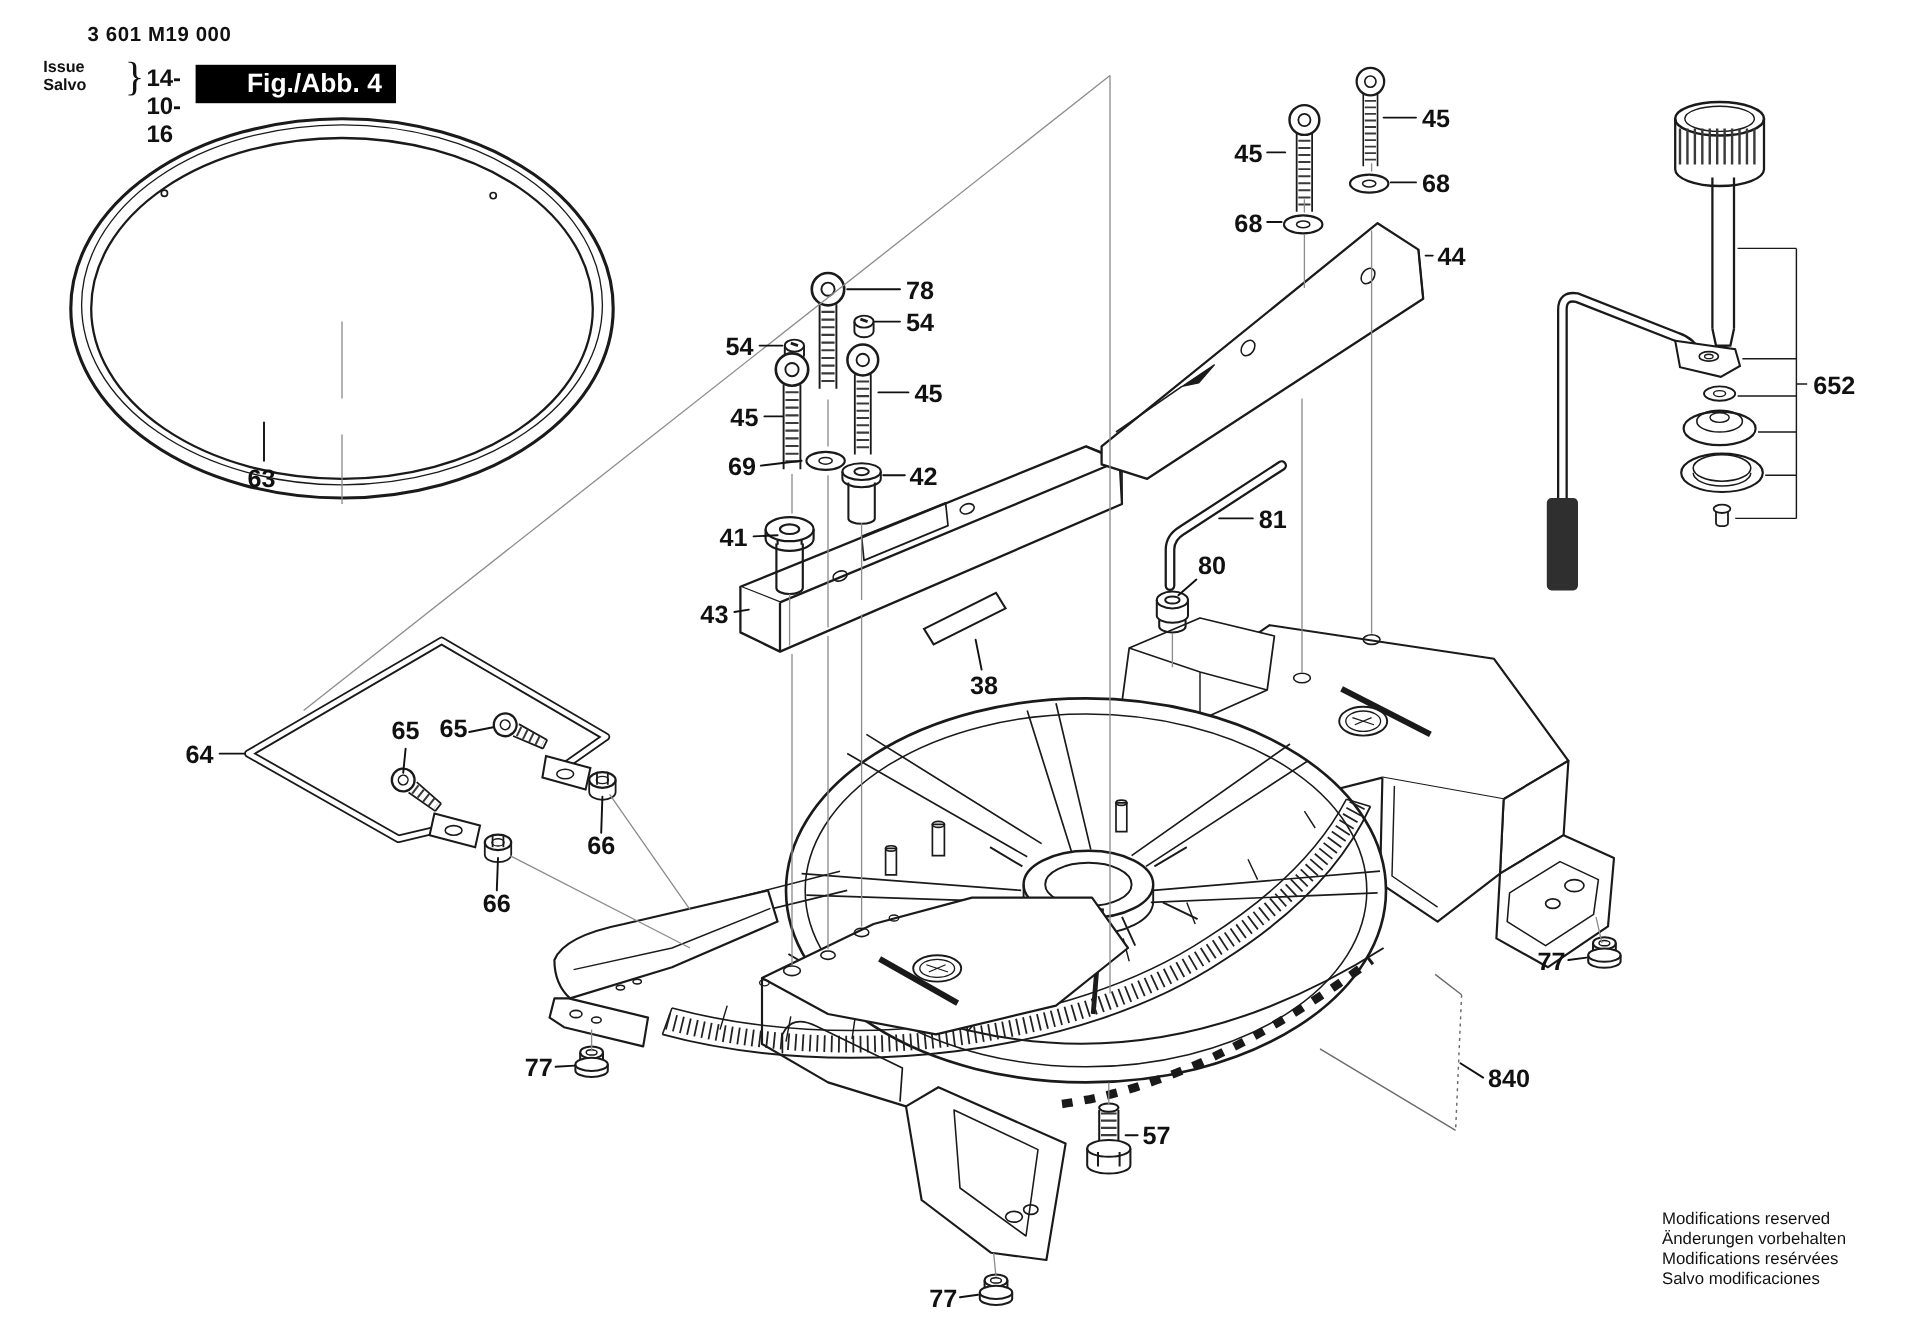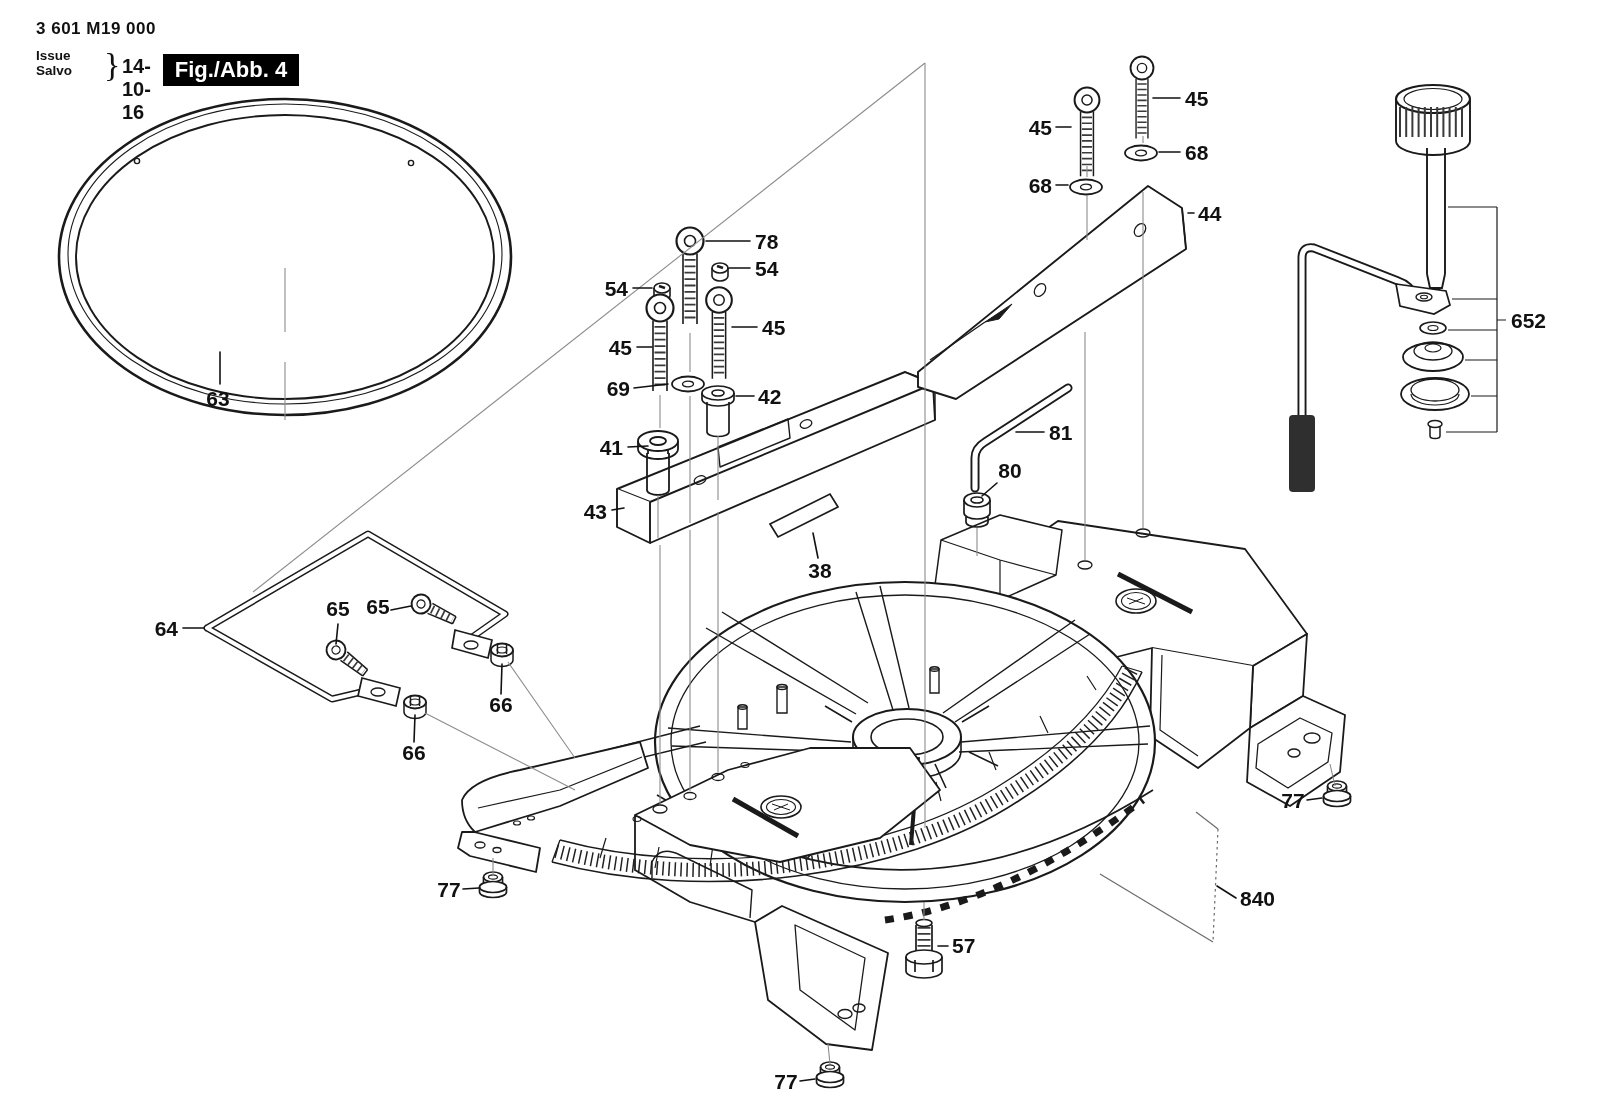--- a/index.html
+++ b/index.html
@@ -1,26 +1,26 @@
 <!DOCTYPE html>
 <html><head>
 <meta charset="utf-8">
 <style>
   html,body{margin:0;padding:0;background:#fff;}
   body{width:1600px;height:1120px;position:relative;font-family:"Liberation Sans",sans-serif;color:#111;overflow:hidden;}
   #stage{position:absolute;left:0;top:0;width:1600px;height:1120px;}
   svg{position:absolute;left:0;top:0;}
   .hdr{position:absolute;left:36px;top:20px;line-height:1.1;}
-  .pn{font-size:17px;font-weight:700;letter-spacing:.5px;}
+  .pn{font-size:17px;font-weight:700;letter-spacing:.5px;margin-left:37px;}
   .issue-row{position:absolute;left:36px;top:48px;height:40px;}
   .iss{font-size:13.5px;font-weight:700;line-height:15px;}
   .brace{position:absolute;left:68px;top:-2px;font-size:34px;font-weight:400;font-family:"Liberation Serif",serif;}
   .idate{position:absolute;left:86px;top:7px;font-size:20px;font-weight:700;}
   .figbox{position:absolute;left:163px;top:54px;width:136px;height:32px;background:#000;color:#fff;
-          display:flex;align-items:center;justify-content:center;font-size:22px;font-weight:700;}
+          display:flex;align-items:center;justify-content:center;font-size:22px;font-weight:700;padding-left:31px;}
   .footer{position:absolute;left:1385px;top:1007px;font-size:14px;line-height:16.5px;}
   .footer div{white-space:nowrap;}
   text{font-family:"Liberation Sans",sans-serif;font-weight:700;font-size:21px;fill:#111;}
 </style>
 </head>
 <body>
 
 <div id="stage">
 
   <div class="hdr">
@@ -29,20 +29,26 @@
   <div class="issue-row">
     <div class="iss">Issue</div>
     <div class="iss">Salvo</div>
     <div class="brace">}</div>
     <div class="idate">14-10-16</div>
   </div>
   <div class="figbox">
     <span>Fig./Abb. 4</span>
   </div>
 
+  <div class="footer">
+    <div>Modifications reserved</div>
+    <div>Änderungen vorbehalten</div>
+    <div>Modifications resérvées</div>
+    <div>Salvo modificaciones</div>
+  </div>
 
   <svg width="1600" height="1120" viewBox="0 0 1600 1120">
     <defs>
       <g id="sscrew">
         <circle r="13.5" fill="#fff" stroke="#1a1a1a" stroke-width="2.2"></circle>
         <circle r="5.5" fill="none" stroke="#1a1a1a" stroke-width="1.6"></circle>
         <path d="M-7,12.5 V83 M7,12.5 V83" fill="none" stroke="#1a1a1a" stroke-width="1.6"></path>
         <line x1="0" y1="18" x2="0" y2="80" stroke="#3a3a3a" stroke-width="11" stroke-dasharray="1.8 4.6"></line>
       </g>
       <g id="washer">

